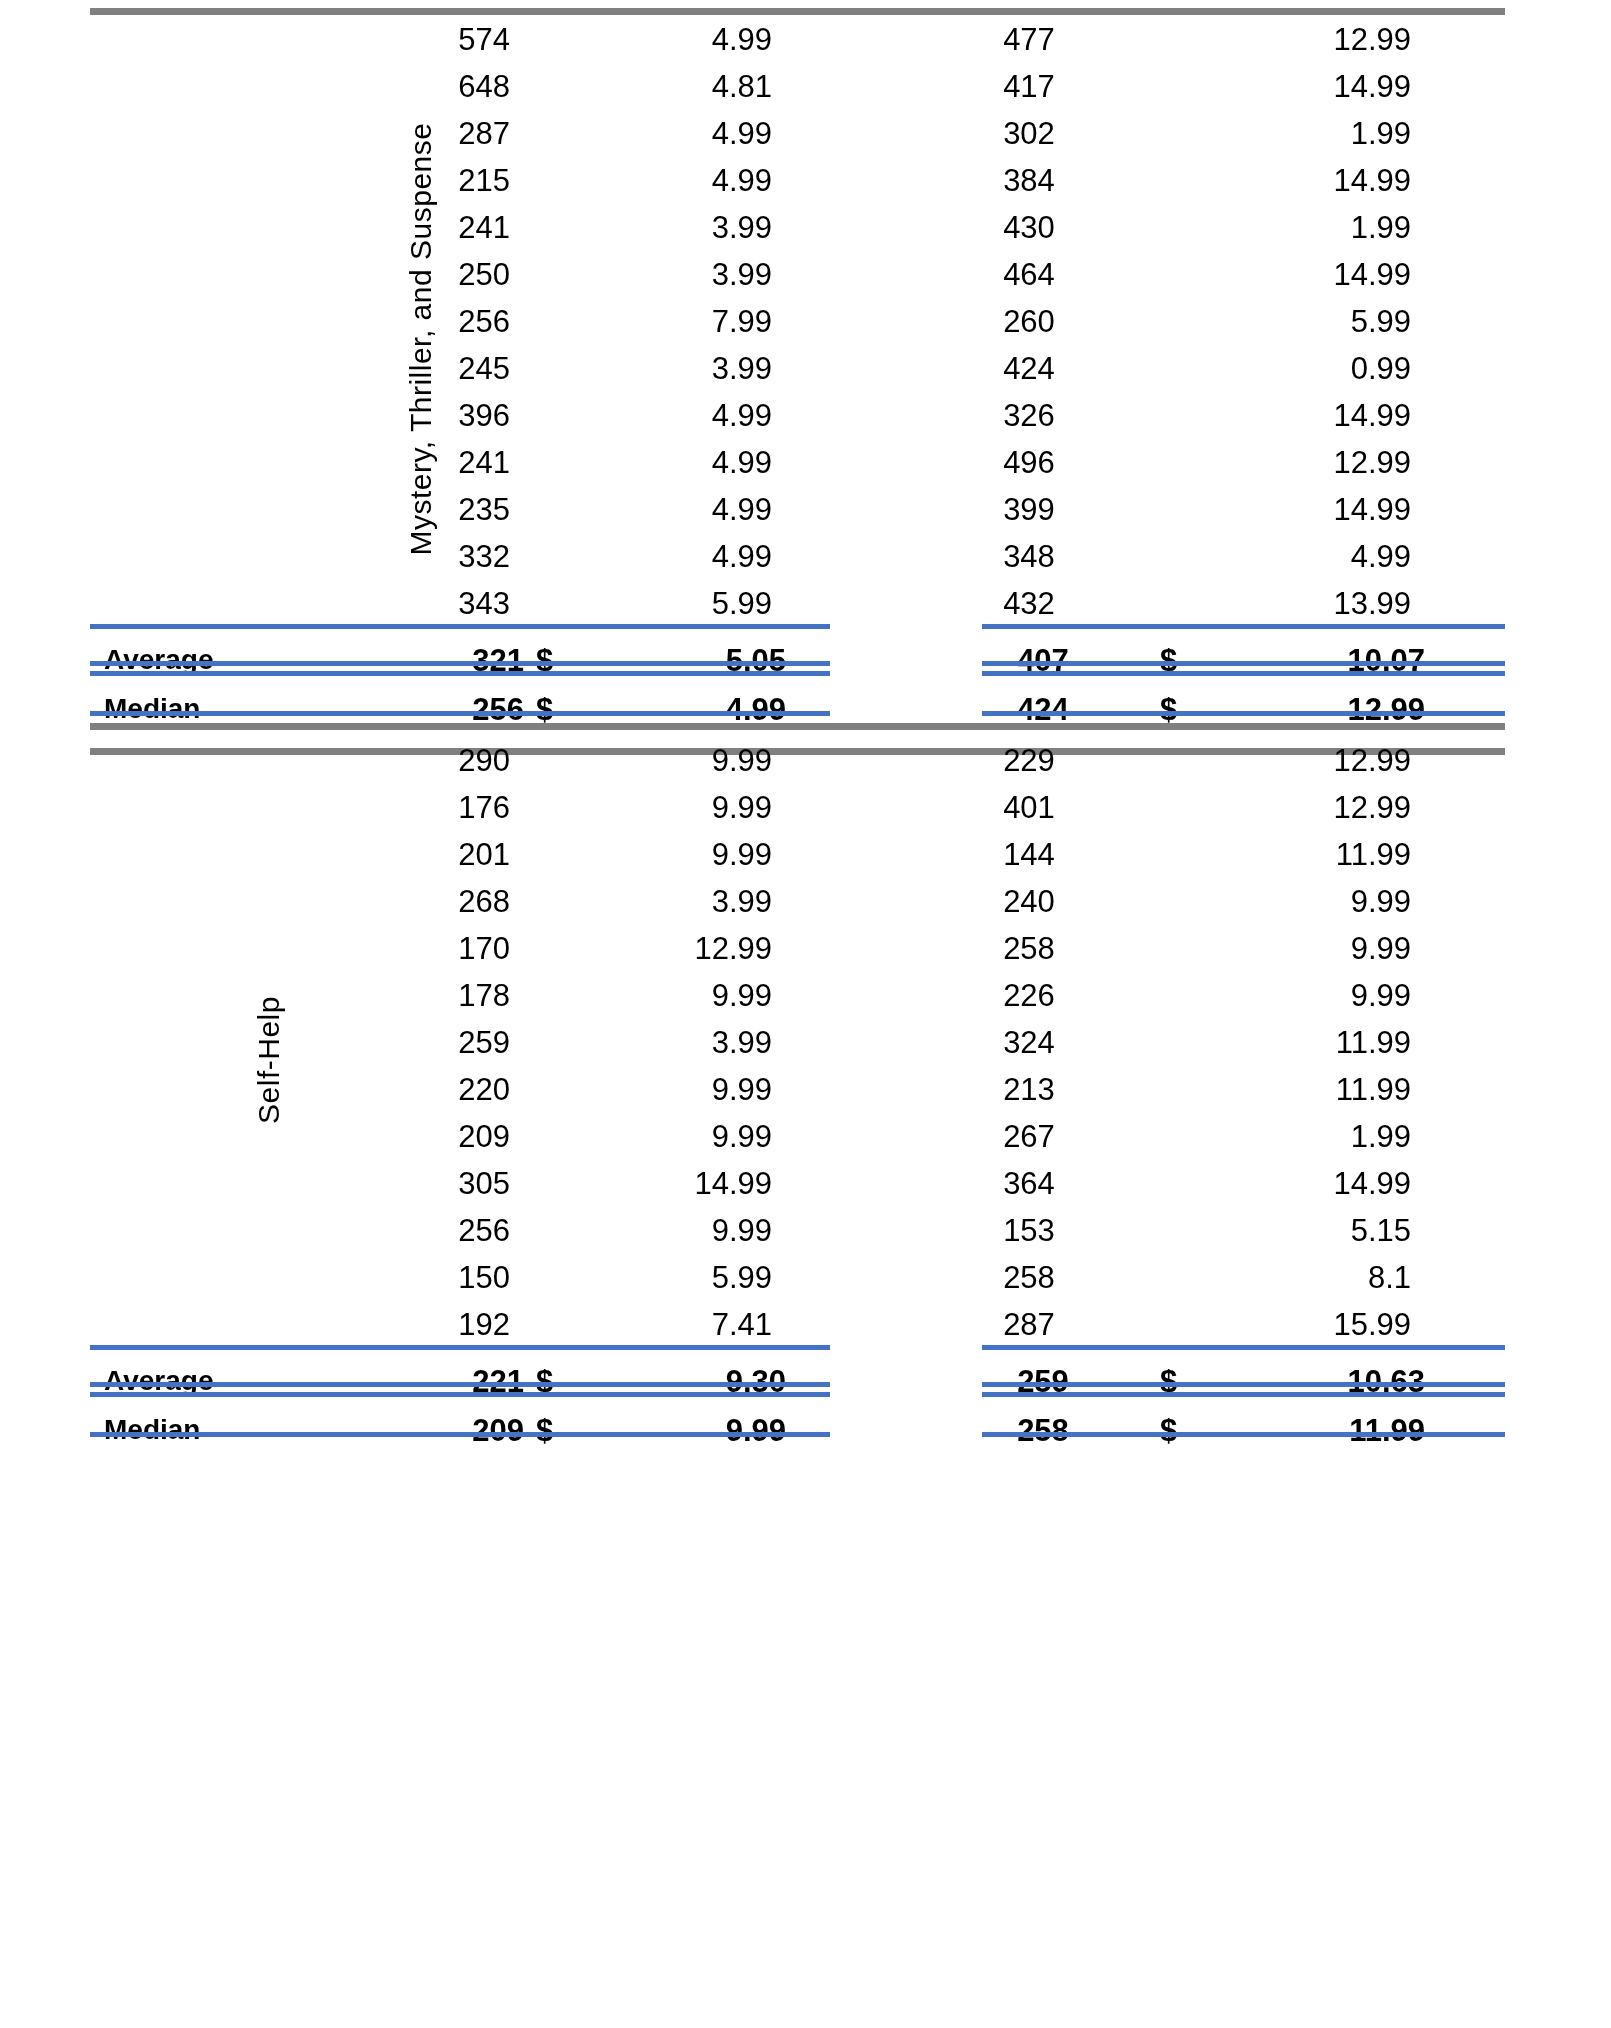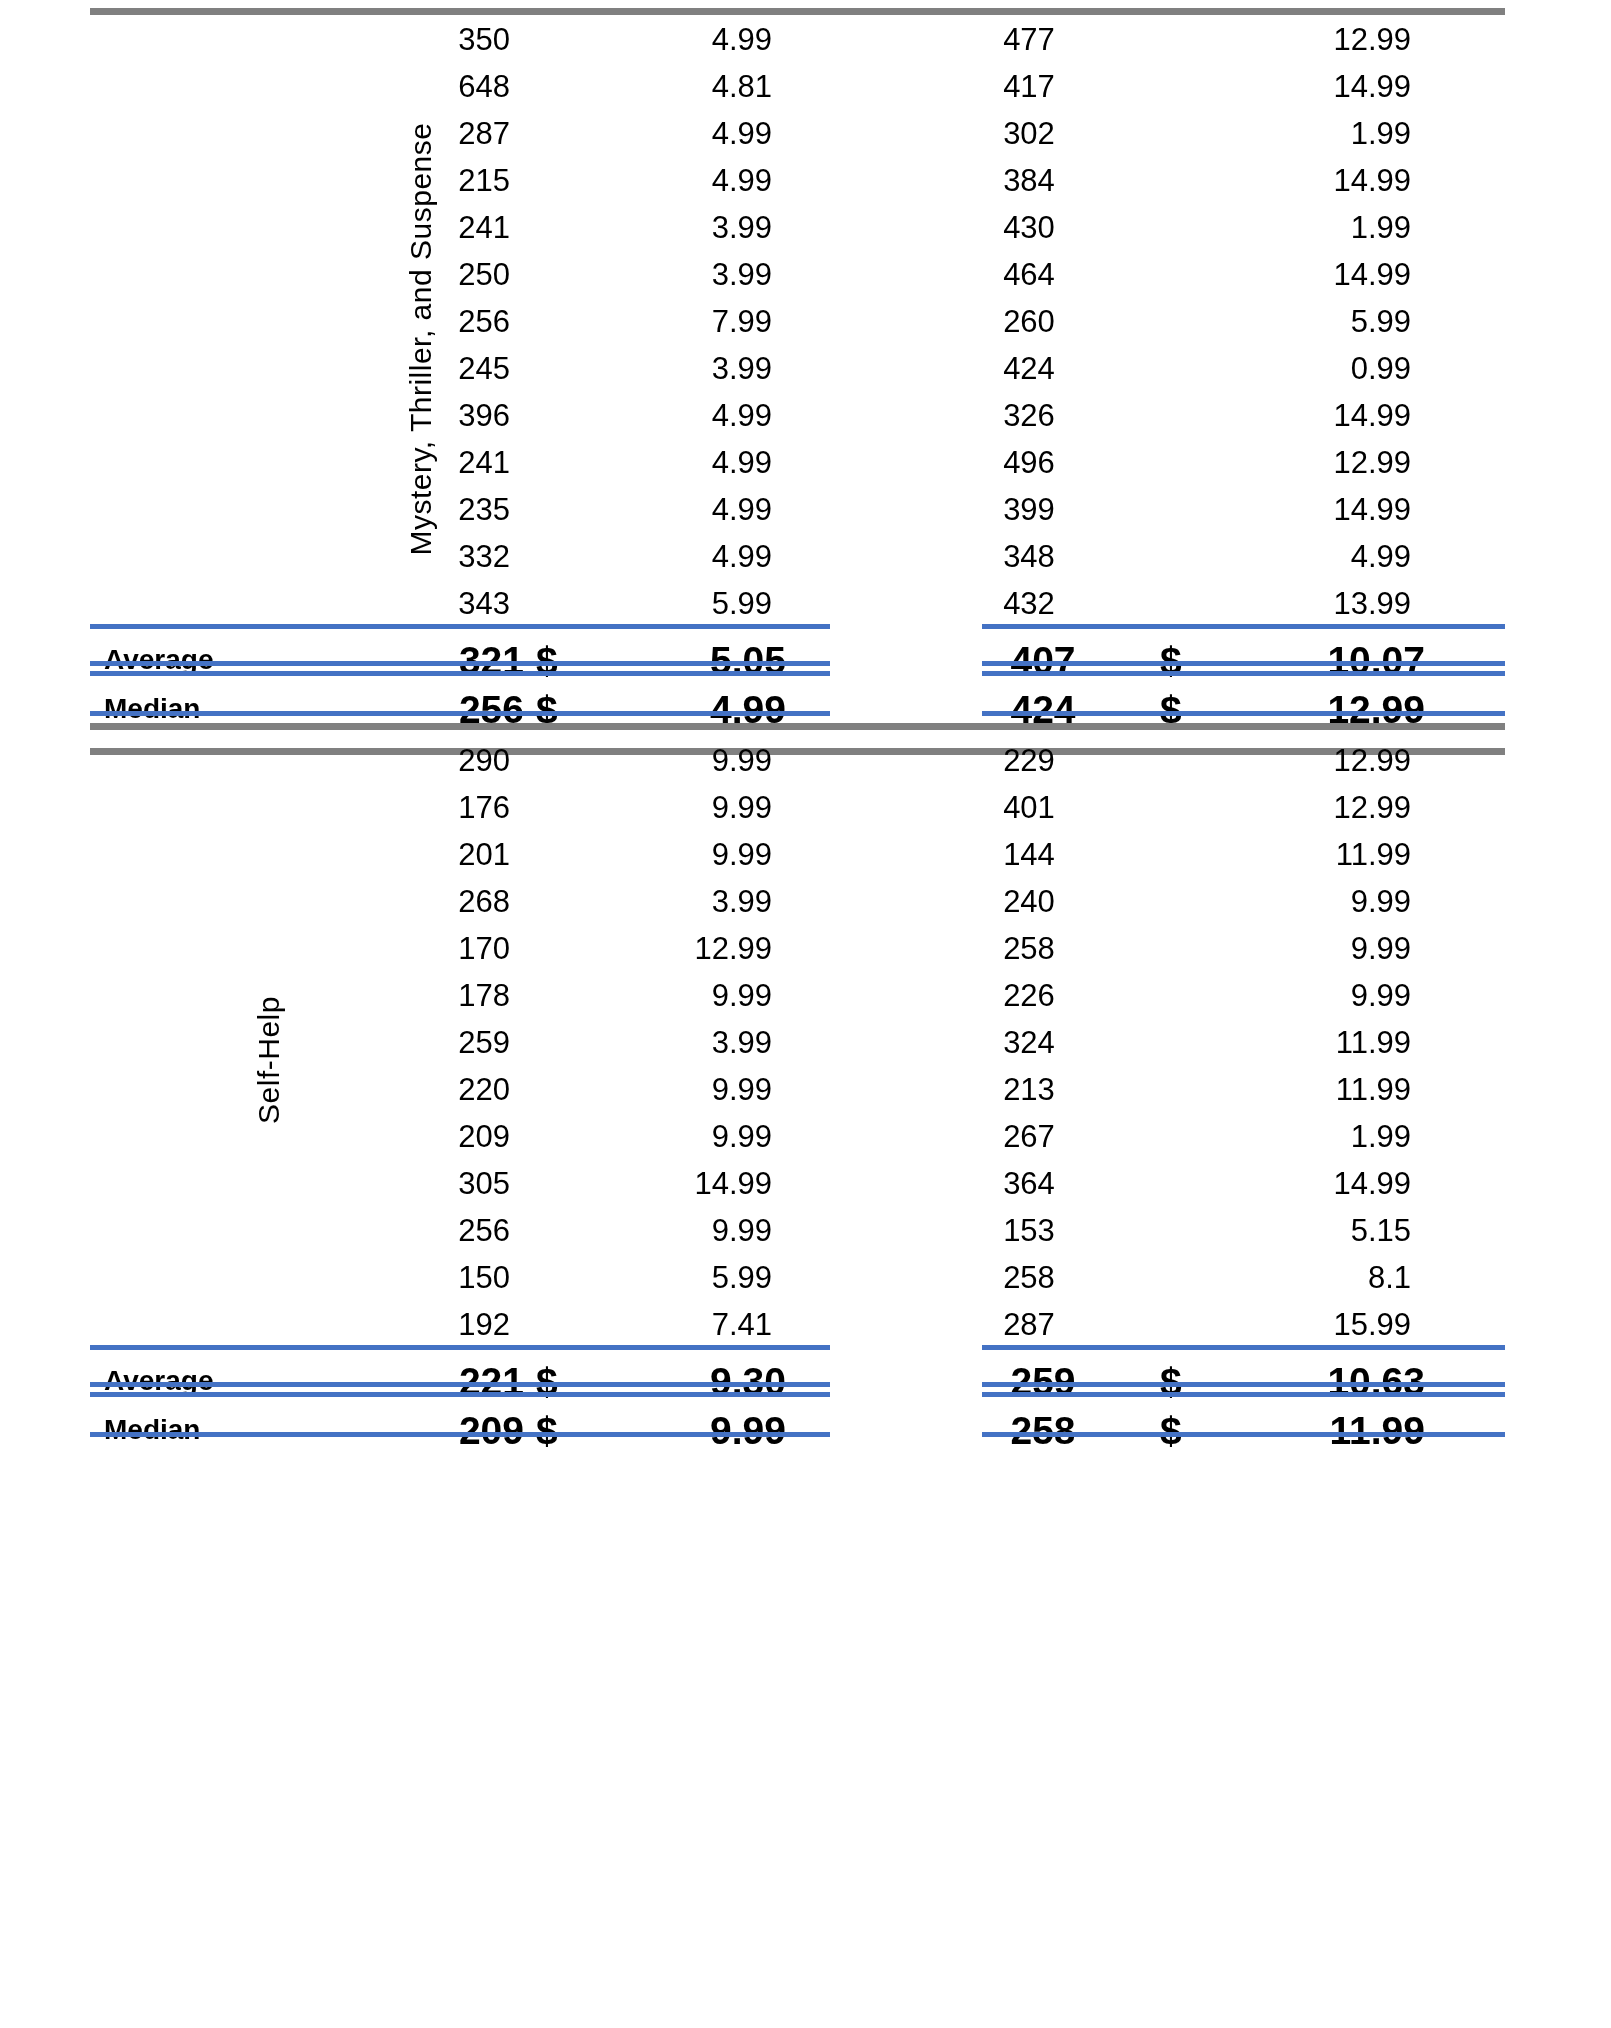--- a/index.html
+++ b/index.html
@@ -65,21 +65,21 @@
   .data-row .cell {
     font-size: 31px;
     font-weight: 400;
     line-height: 1;
   }
 
   .summary-row {
     height: 62px;
   }
   .summary-row .cell {
-    font-size: 39px;
+    font-size: 31px;
     font-weight: bold;
     line-height: 1;
   }
   .summary-row .rowlabel {
     font-size: 28px;
     font-weight: bold;
     padding-left: 14px;
     white-space: nowrap;
   }
   .summary-row .c-label {
@@ -119,21 +119,21 @@
   <div class="rule rule-gray" style="top:8px;"></div>
 
   <div class="section" id="section-0" style="top:16px;">
     <div class="rot-holder" style="position:absolute; left:90px; top:0; width:230px; height:611px;">
       <span class="vlabel">Mystery, Thriller, and Suspense</span>
     </div>
     <div id="rows-0">
         <div class="row data-row">
           <div class="c-label"></div>
           <div class="c-rot"></div>
-          <div class="c-units-a cell">350</div>
+          <div class="c-units-a cell">574</div>
           <div class="c-cur-a cell"></div>
           <div class="c-price-a cell">4.99</div>
           <div class="c-gap"></div>
           <div class="c-units-b cell">477</div>
           <div class="c-cur-b cell"></div>
           <div class="c-price-b cell">12.99</div>
         </div>
         <div class="row data-row">
           <div class="c-label"></div>
           <div class="c-rot"></div>

